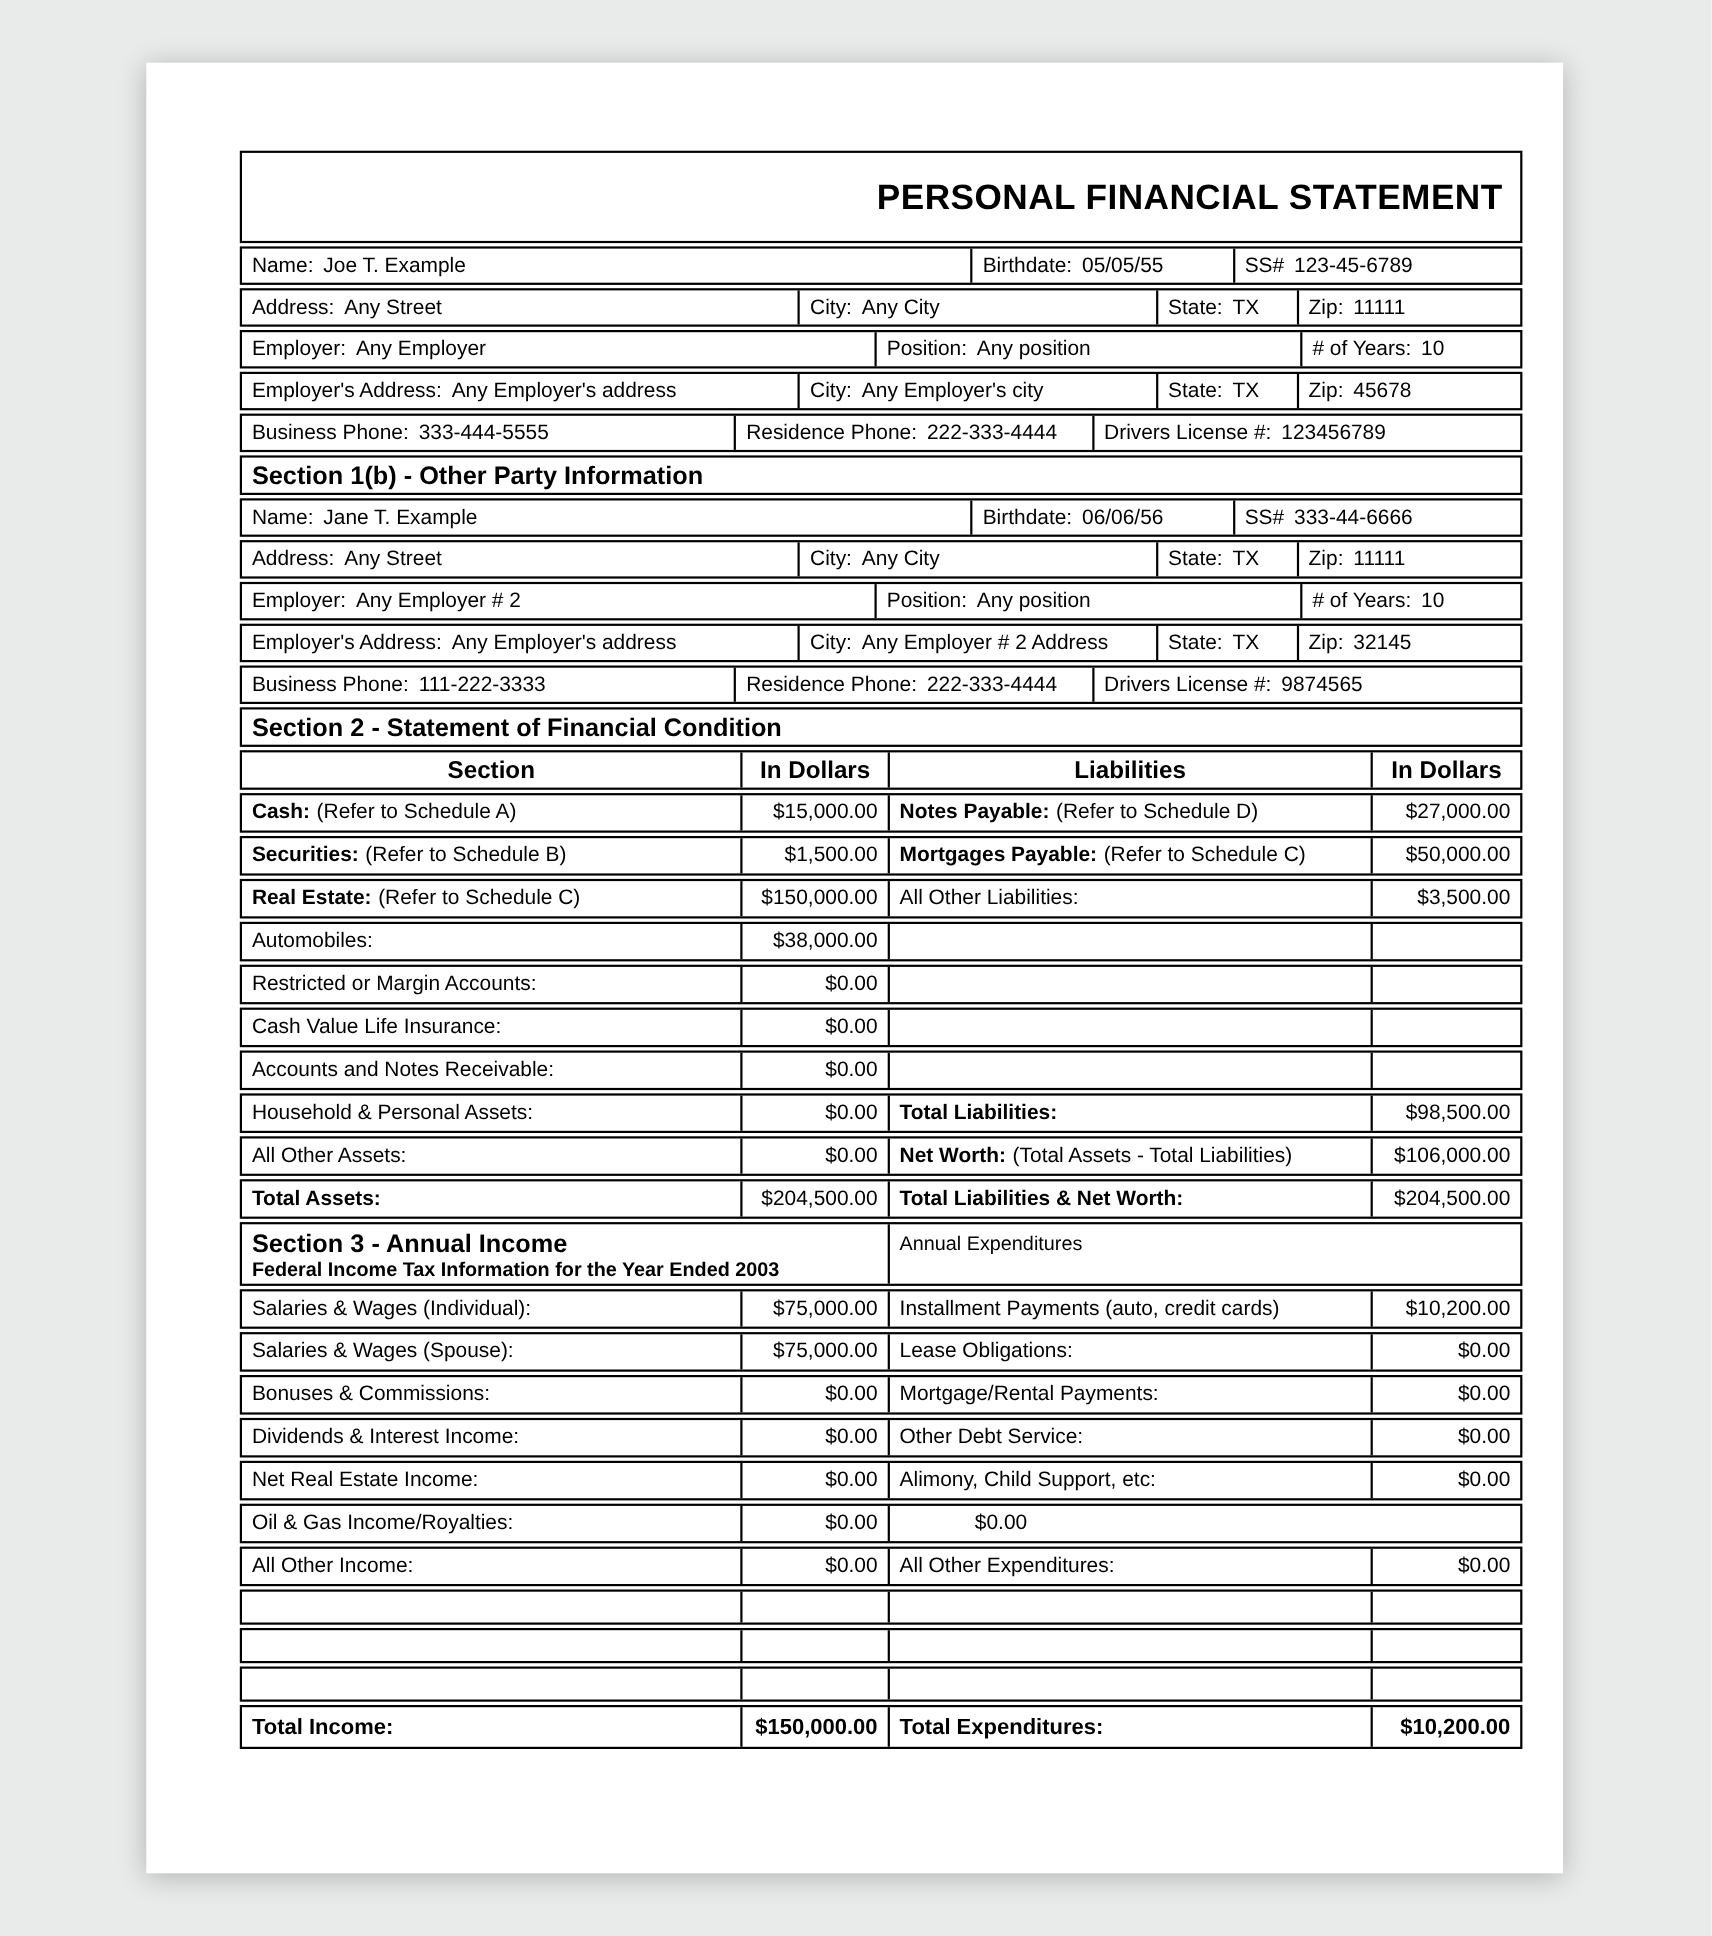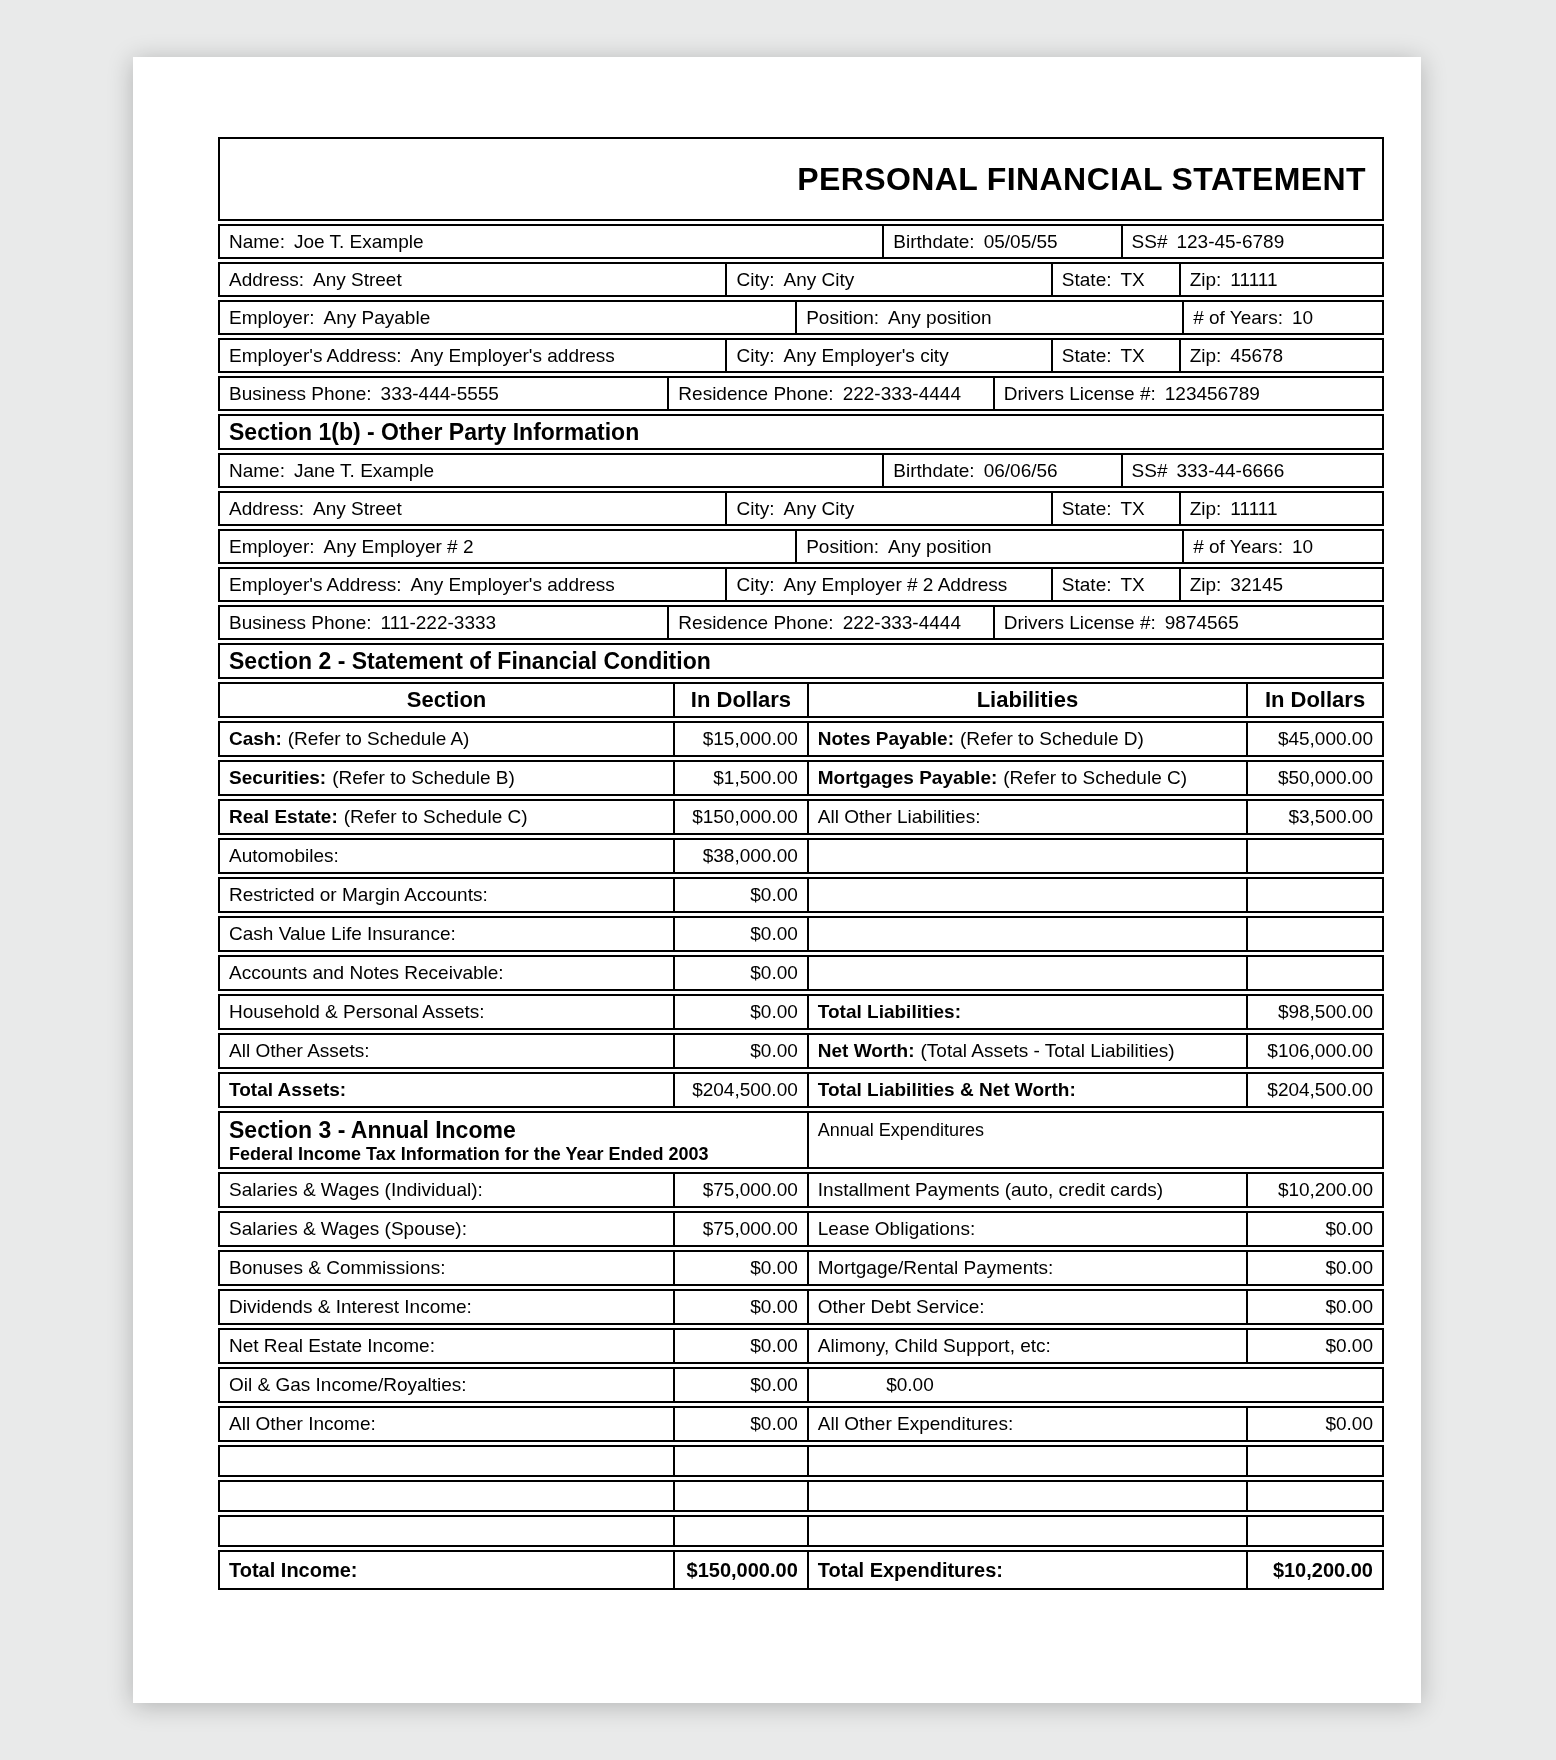--- a/index.html
+++ b/index.html
@@ -88,21 +88,21 @@
       </div>
       <div class="cell" style="width:17.5%">
         <span>Zip:</span>
         <span class="val">11111</span>
       </div>
     </div>
 
     <div class="row r-s1">
       <div class="cell" style="width:49.5%">
         <span>Employer:</span>
-        <span class="val">Any Payable</span>
+        <span class="val">Any Employer</span>
       </div>
       <div class="cell" style="width:33.3%">
         <span>Position:</span>
         <span class="val">Any position</span>
       </div>
       <div class="cell" style="width:17.2%">
         <span># of Years:</span>
         <span class="val">10</span>
       </div>
     </div>
@@ -242,21 +242,21 @@
     <div class="row r-s2">
       <div class="cell" style="width:39%">
           <span class="b">Cash:</span>
           <span>(Refer to Schedule A)</span>
         </div>
       <div class="cell amt" style="width:11.5%">$15,000.00</div>
       <div class="cell" style="width:37.8%">
           <span class="b">Notes Payable:</span>
           <span>(Refer to Schedule D)</span>
         </div>
-      <div class="cell amt" style="width:11.7%">$45,000.00</div>
+      <div class="cell amt" style="width:11.7%">$27,000.00</div>
     </div>
     <div class="row r-s2">
       <div class="cell" style="width:39%">
           <span class="b">Securities:</span>
           <span>(Refer to Schedule B)</span>
         </div>
       <div class="cell amt" style="width:11.5%">$1,500.00</div>
       <div class="cell" style="width:37.8%">
           <span class="b">Mortgages Payable:</span>
           <span>(Refer to Schedule C)</span>

